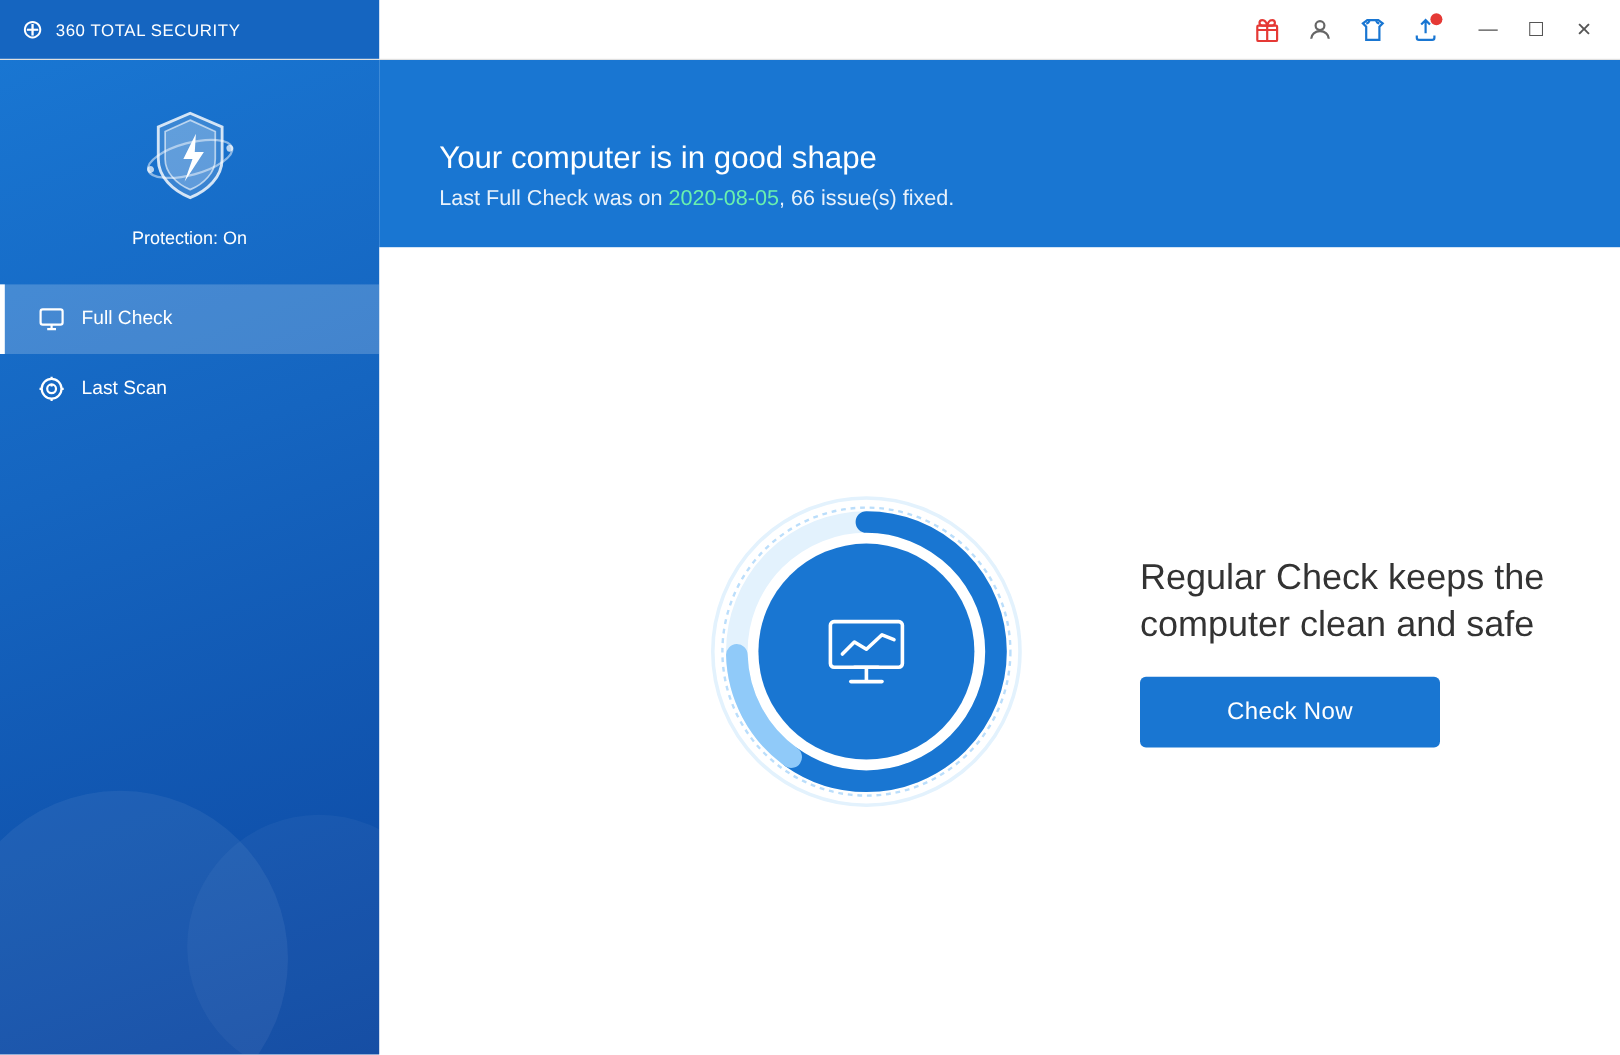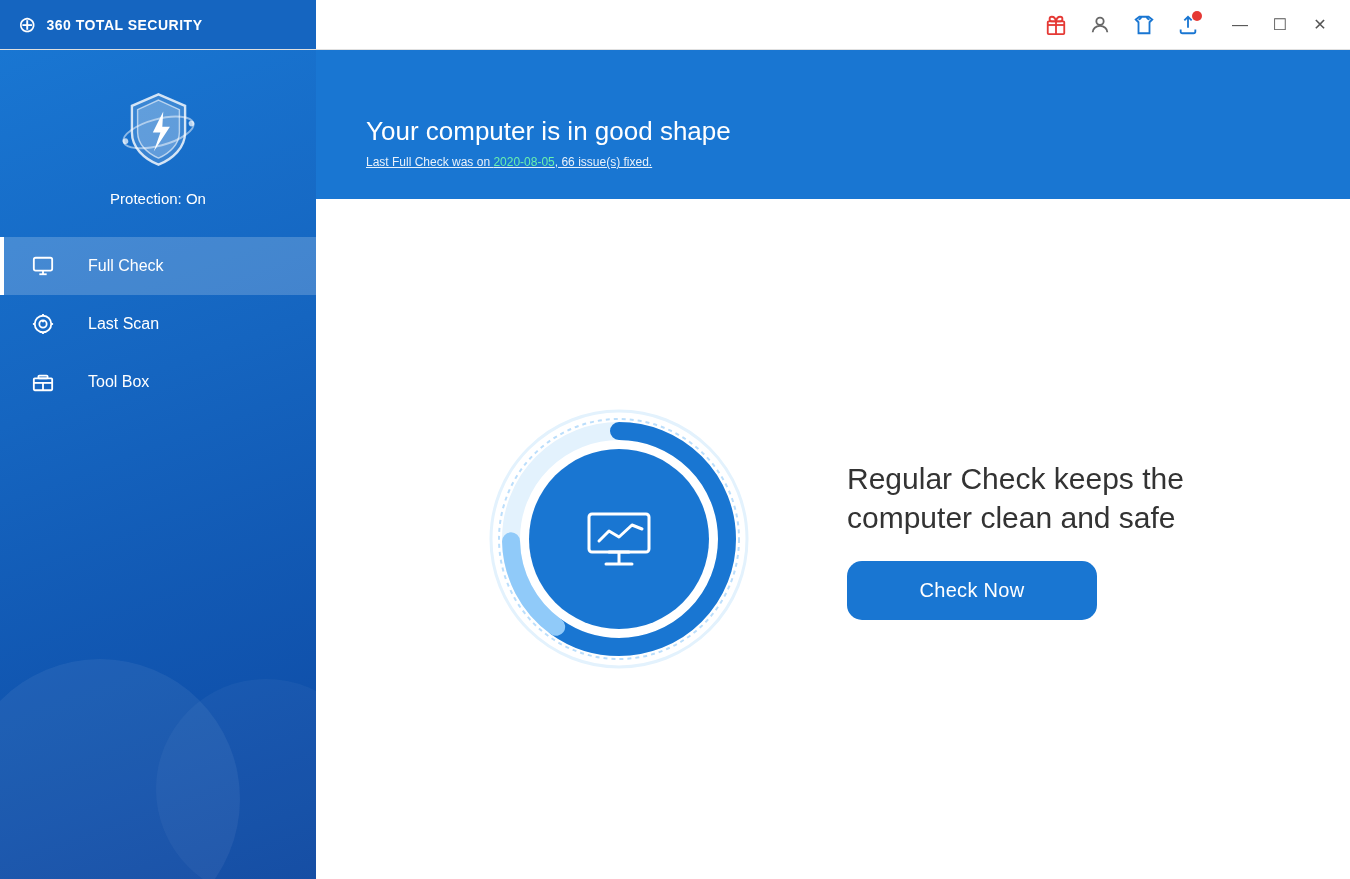--- a/index.html
+++ b/index.html
@@ -35,21 +35,21 @@
     }
     .titlebar-logo-icon {
       color: #fff;
       font-size: 22px;
       display: flex;
       align-items: center;
     }
     .titlebar-title {
       color: #fff;
       font-size: 14px;
-      font-weight: 700;
+      font-weight: 400;
       letter-spacing: 0.5px;
     }
     .titlebar-actions {
       display: flex;
       align-items: center;
       gap: 8px;
     }
     .titlebar-icon-btn {
       width: 36px;
       height: 36px;
@@ -150,21 +150,21 @@
       color: #fff;
       font-size: 15px;
       font-weight: 500;
     }
 
     
     .nav-item {
       width: 100%;
       display: flex;
       align-items: center;
-      gap: 32px;
+      gap: 12px;
       padding: 16px 30px;
       color: #fff;
       cursor: pointer;
       font-size: 16px;
       font-weight: 400;
       transition: background 0.15s;
       position: relative;
       z-index: 1;
     }
     .nav-item.active {
@@ -196,35 +196,34 @@
       color: #fff;
       flex-shrink: 0;
     }
     .status-title {
       font-size: 26px;
       font-weight: 400;
       margin-bottom: 8px;
       margin-top: 36px;
     }
     .status-subtitle {
-      font-size: 12px;
+      font-size: 18px;
       color: rgba(255,255,255,0.9);
-      text-decoration: underline;
     }
     .status-date {
       color: #69f0ae;
       font-weight: 500;
     }
 
     
     .main-content {
       flex: 1;
       display: flex;
       align-items: center;
-      justify-content: center;
+      justify-content: flex-end;
       gap: 88px;
       padding: 20px 60px;
     }
 
     
     .chart-container {
       width: 280px;
       height: 280px;
       position: relative;
       display: flex;
@@ -261,21 +260,21 @@
       font-size: 30px;
       font-weight: 400;
       color: #333;
       line-height: 1.3;
       max-width: 340px;
     }
     .check-now-btn {
       background: #1976d2;
       color: #fff;
       border: none;
-      border-radius: 15px;
+      border-radius: 5px;
       padding: 18px 50px;
       font-size: 20px;
       cursor: pointer;
       width: 250px;
       font-weight: 400;
       letter-spacing: 0.3px;
     }
   </style>
 </head>
 <body>
@@ -366,31 +365,20 @@
           <line x1="23" y1="12" x2="21" y2="12"></line>
           <circle cx="12" cy="12" r="4"></circle>
           <line x1="12" y1="8" x2="12" y2="10"></line>
         </svg>
       </span>
       <span>Last Scan</span>
     </div>
 
 
 
-    <div class="nav-item">
-      <span class="nav-icon">
-        <svg width="22" height="22" viewBox="0 0 24 24" fill="none" stroke="#fff" stroke-width="2">
-          <rect x="2" y="8" width="20" height="13" rx="1"></rect>
-          <rect x="7" y="5" width="10" height="3" rx="1"></rect>
-          <line x1="2" y1="13" x2="22" y2="13"></line>
-          <line x1="12" y1="13" x2="12" y2="21"></line>
-        </svg>
-      </span>
-      <span>Tool Box</span>
-    </div>
   </div>
 
   <div class="content">
 
     <div class="status-banner">
       <div class="status-title">Your computer is in good shape</div>
       <div class="status-subtitle">
         <span>Last Full Check was on </span><span class="status-date">2020-08-05</span><span>, 66 issue(s) fixed.</span>
       </div>
     </div>

